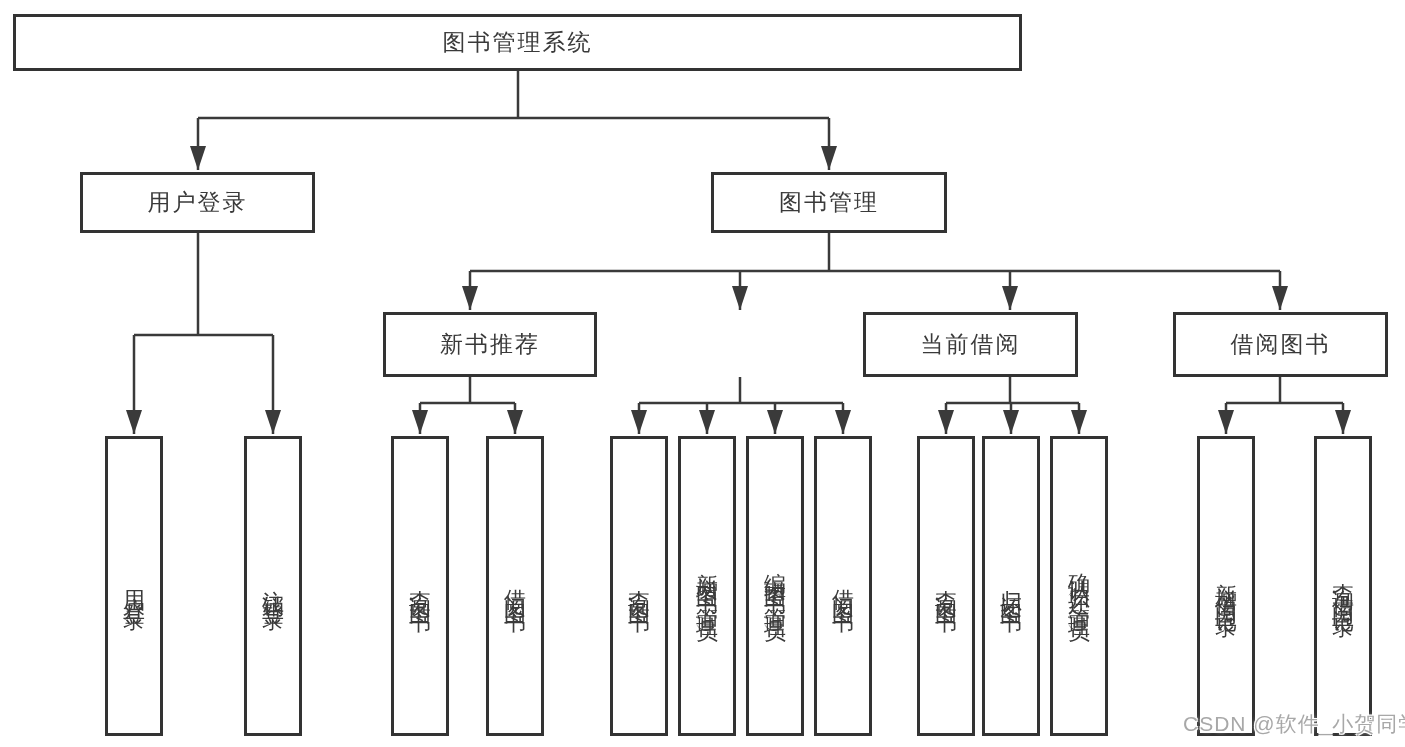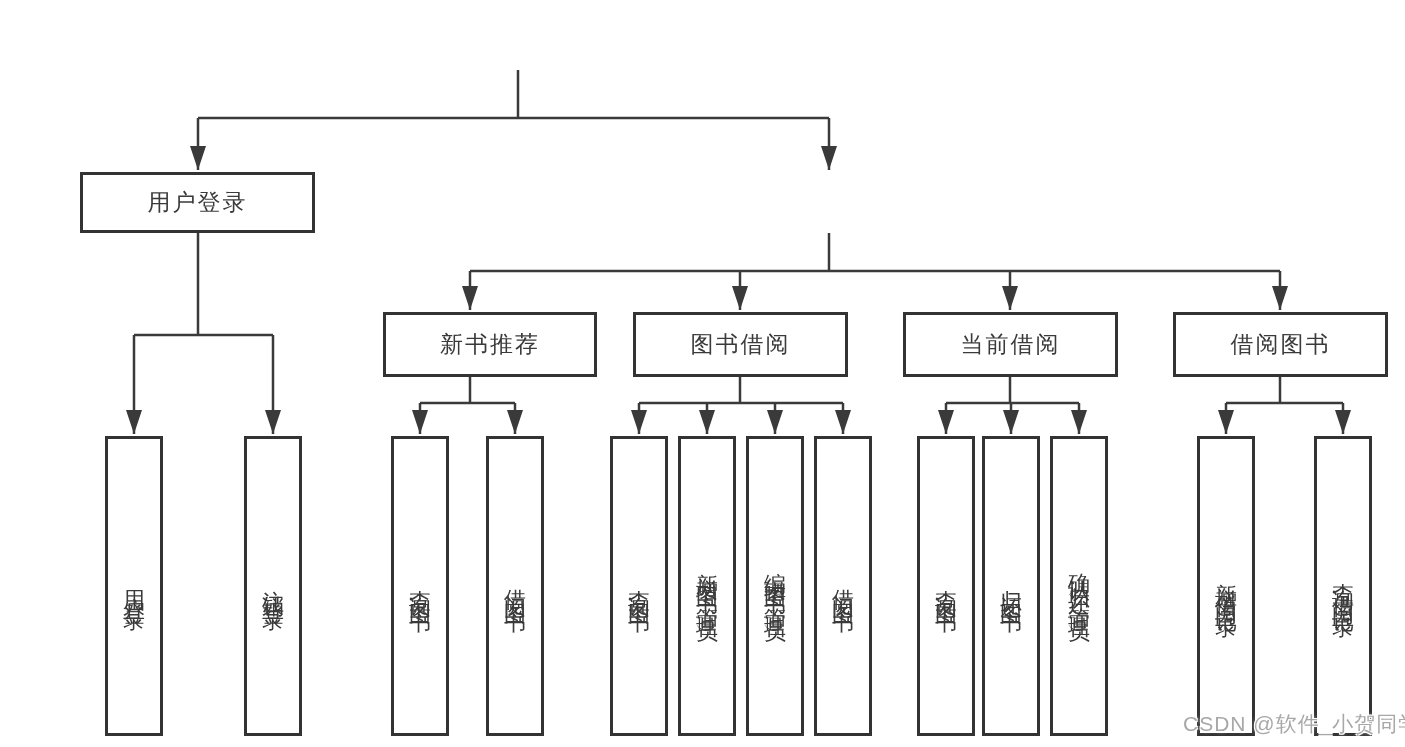--- a/index.html
+++ b/index.html
@@ -31,21 +31,21 @@
     letter-spacing: 7px;
     line-height: 1.1;
     white-space: nowrap;
   }
   
   .root { left: 13px;  top: 14px;  width: 1009px; height: 57px; }
   .l2a  { left: 80px;  top: 172px; width: 235px;  height: 61px; }
   .l2b  { left: 711px; top: 172px; width: 236px;  height: 61px; }
   .l3a  { left: 363px; top: 312px; width: 214px;  height: 65px; margin-left: 20px; }
   .l3b  { left: 633px; top: 312px; width: 215px;  height: 65px; }
-  .l3c  { left: 903px; top: 312px; width: 215px;  height: 65px; }
+  .l3c  { left: 863px; top: 312px; width: 215px;  height: 65px; }
   .l3d  { left: 1173px;top: 312px; width: 215px;  height: 65px; }
   
   .g1a { left: 105px; }  .g1b { left: 244px; }
   .g2a { left: 391px; }  .g2b { left: 486px; }
   .g3a { left: 610px; }  .g3b { left: 678px; }  .g3c { left: 746px; }  .g3d { left: 814px; }
   .g4a { left: 917px; }  .g4b { left: 982px; }  .g4c { left: 1050px; }
   .g5a { left: 1197px; } .g5b { left: 1314px; }
   .watermark {
     position: absolute;
     left: 1183px;
@@ -106,30 +106,33 @@
       <path d="M1011 403 V434" marker-end="url(#arrow)"></path>
       <path d="M1079 403 V434" marker-end="url(#arrow)"></path>
 
       <path d="M1280 377 V403"></path>
       <path d="M1226 403 H1343"></path>
       <path d="M1226 403 V434" marker-end="url(#arrow)"></path>
       <path d="M1343 403 V434" marker-end="url(#arrow)"></path>
     </g>
   </svg>
 
+  <div class="box hbox root">
+    <span>图书管理系统</span>
+  </div>
 
   <div class="box hbox l2a">
     <span>用户登录</span>
   </div>
+  <div class="box hbox l2b">
+    <span>图书管理</span>
+  </div>
 
   <div class="box hbox l3a">
     <span>新书推荐</span>
-  </div>
-  <div class="box hbox l3b">
-    <span>图书借阅</span>
   </div>
   <div class="box hbox l3c">
     <span>当前借阅</span>
   </div>
   <div class="box hbox l3d">
     <span>借阅图书</span>
   </div>
 
   <div class="box vbox g1a">
     <span class="lbl">用户登录</span>

